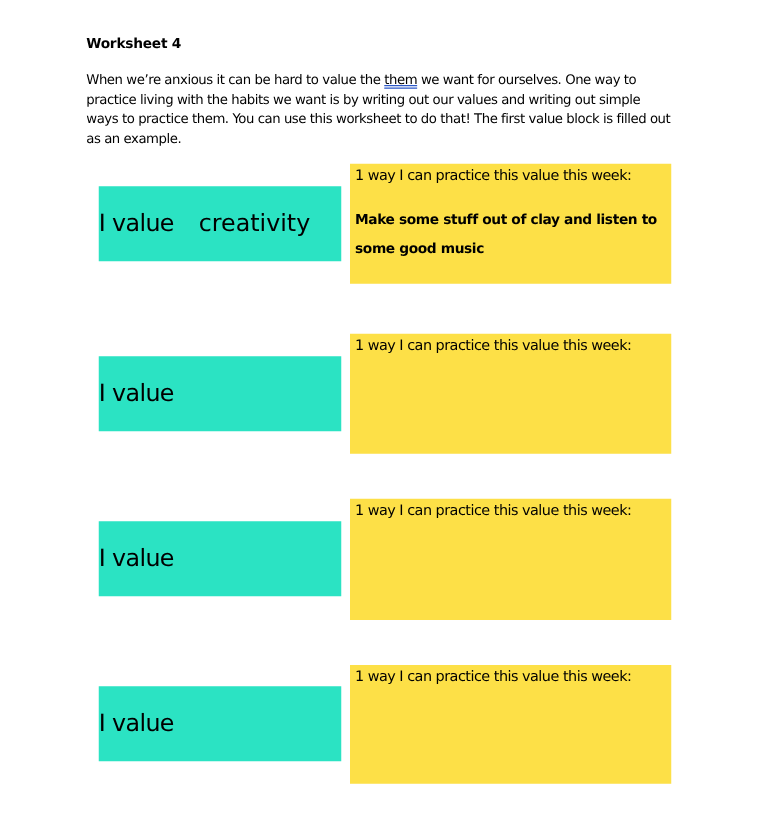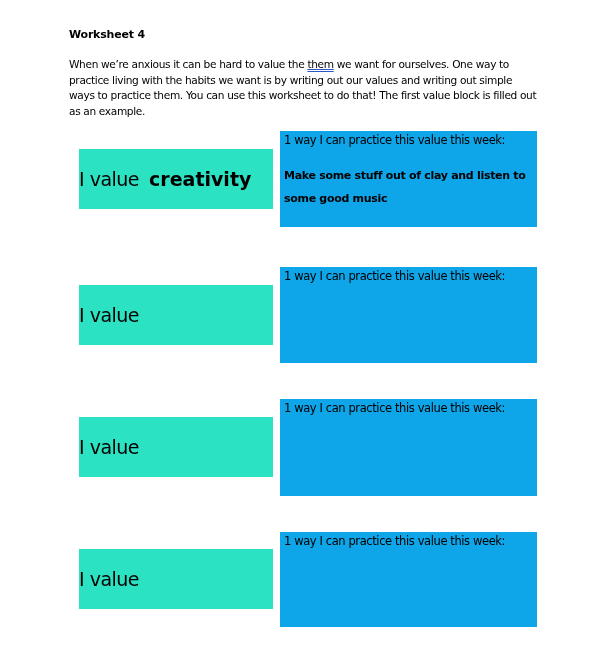--- a/index.html
+++ b/index.html
@@ -6,22 +6,22 @@
   body { width: 607px; height: 657px; position: relative; overflow: hidden;
          font-family: "Liberation Sans", sans-serif; color: #000; }
   .title { position: absolute; left: 69px; top: 28px; font-size: 11px; font-weight: bold;
            font-family: "DejaVu Sans", sans-serif; letter-spacing: -0.2px; }
   .intro { position: absolute; left: 69px; top: 57px; width: 470px; font-size: 10.6px;
            line-height: 15.6px; font-family: "DejaVu Sans", sans-serif; letter-spacing: -0.35px; }
   .grammar { text-decoration: underline; text-decoration-color: #2b57c7; text-decoration-style: double; }
   .value-box { position: absolute; left: 79px; width: 194px; height: 60px; background: #2be3c3;
                display: flex; align-items: center; box-sizing: border-box; padding-left: 0;
                font-family: "DejaVu Sans", sans-serif; font-size: 19px; letter-spacing: -0.5px; }
-  .value-box .val { font-weight: bold; margin-left: 10px; font-size: 19px; letter-spacing: 0; }
-  .practice-box { position: absolute; left: 280px; width: 257px; background: #0ea5e9;
+  .value-box .val { font-weight: normal; margin-left: 20px; font-size: 19px; letter-spacing: 0; }
+  .practice-box { position: absolute; left: 280px; width: 257px; background: #fde047;
                   box-sizing: border-box; padding: 2px 4px; }
   .practice-label { font-family: "DejaVu Sans", sans-serif; font-size: 11.5px; letter-spacing: -0.4px; line-height: 15px; }
   .practice-answer { font-family: "DejaVu Sans", sans-serif; font-weight: bold; font-size: 11px;
                      line-height: 23px; margin-top: 16px; letter-spacing: -0.3px; }
 </style>
 </head>
 <body>
 
 <div>
   <div class="title">Worksheet 4</div>

